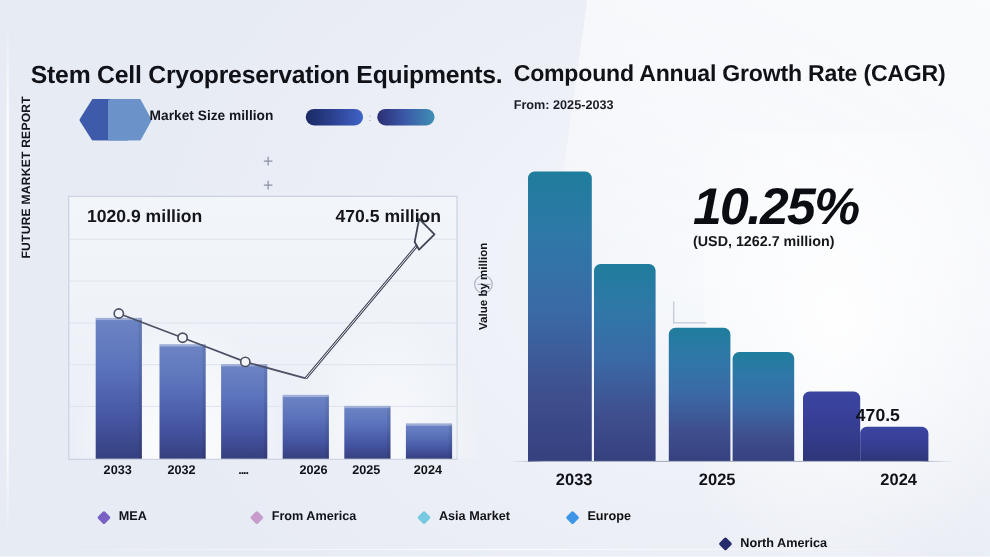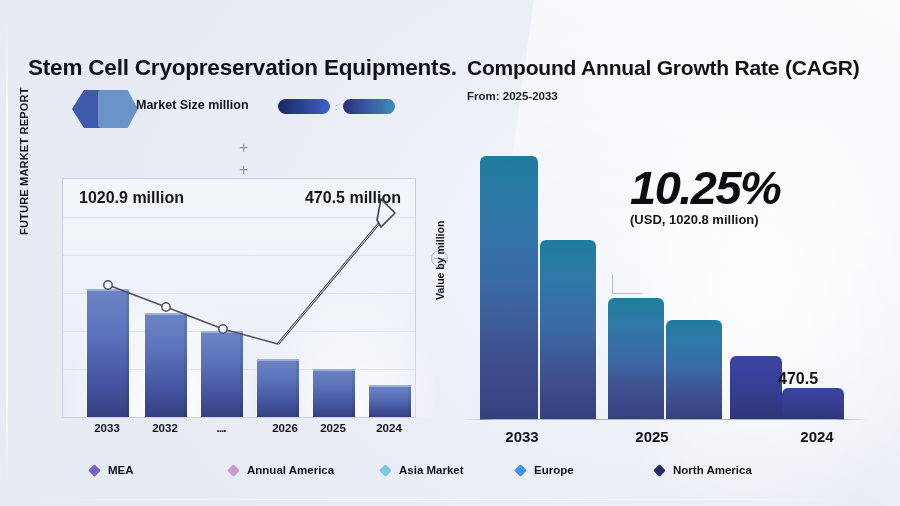--- a/index.html
+++ b/index.html
@@ -256,21 +256,21 @@
     <span style="left:103px;">2032</span>
     <span style="left:159px;" class="xl-ellipsis">....</span>
     <span style="left:223px;">2026</span>
     <span style="left:271px;">2025</span>
     <span style="left:327px;">2024</span>
   </div>
 
   <div class="right-title">Compound Annual Growth Rate (CAGR)</div>
   <div class="right-sub">From: 2025-2033</div>
   <div class="cagr-value">10.25%</div>
-  <div class="cagr-usd">(USD, 1020.8 million)</div>
+  <div class="cagr-usd">(USD, 1262.7 million)</div>
   <div class="ylabel-right">Value by million</div>
 
   <div class="rbracket"></div>
 
   <div class="rbar" style="left:480px; width:58px; bottom:86px; height:264px;"></div>
   <div class="rbar" style="left:540px; width:56px; bottom:86px; height:180px;"></div>
   <div class="rbar" style="left:608px; width:56px; bottom:86px; height:122px;"></div>
   <div class="rbar" style="left:666px; width:56px; bottom:86px; height:100px;"></div>
   <div class="rbar navy" style="left:730px; width:52px; bottom:86px; height:64px;"></div>
   <div class="rbar navy" style="left:782px; width:62px; bottom:86px; height:32px;"></div>
@@ -284,29 +284,29 @@
     <span style="left:355px;">2024</span>
   </div>
 
   <div class="legend">
     <div class="leg-item" style="left:90px;">
       <span class="leg-dot" style="background:#7a5fc4;"></span>
       <span class="leg-text">MEA</span>
     </div>
     <div class="leg-item" style="left:229px;">
       <span class="leg-dot" style="background:#c79ccd;"></span>
-      <span class="leg-text">Annual America</span>
+      <span class="leg-text">From America</span>
     </div>
     <div class="leg-item" style="left:381px;">
       <span class="leg-dot" style="background:#76c9e0;"></span>
       <span class="leg-text">Asia Market</span>
     </div>
     <div class="leg-item" style="left:516px;">
       <span class="leg-dot" style="background:#3d95e8;"></span>
       <span class="leg-text">Europe</span>
     </div>
-    <div class="leg-item" style="left:655px;">
+    <div class="leg-item" style="left:655px;margin-top:24px;">
       <span class="leg-dot" style="background:#262b6b;"></span>
       <span class="leg-text">North America</span>
     </div>
   </div>
 
 </div>
 
 </body></html>

